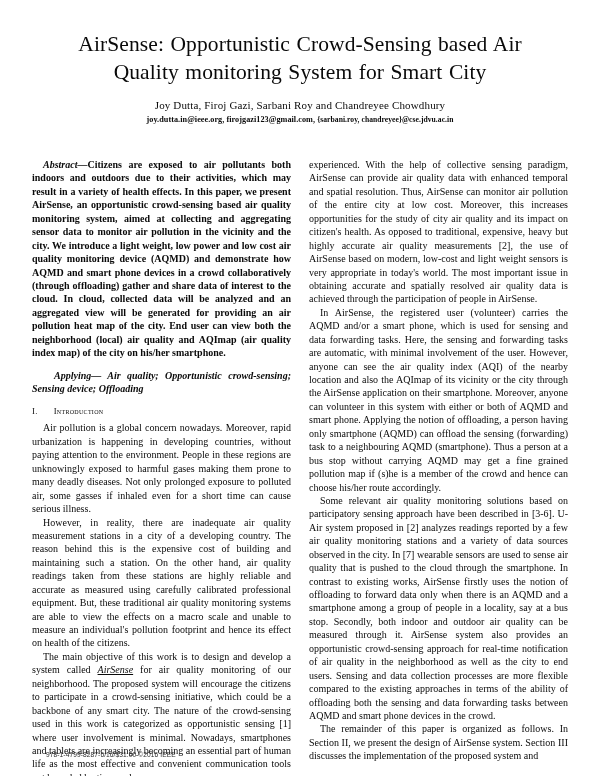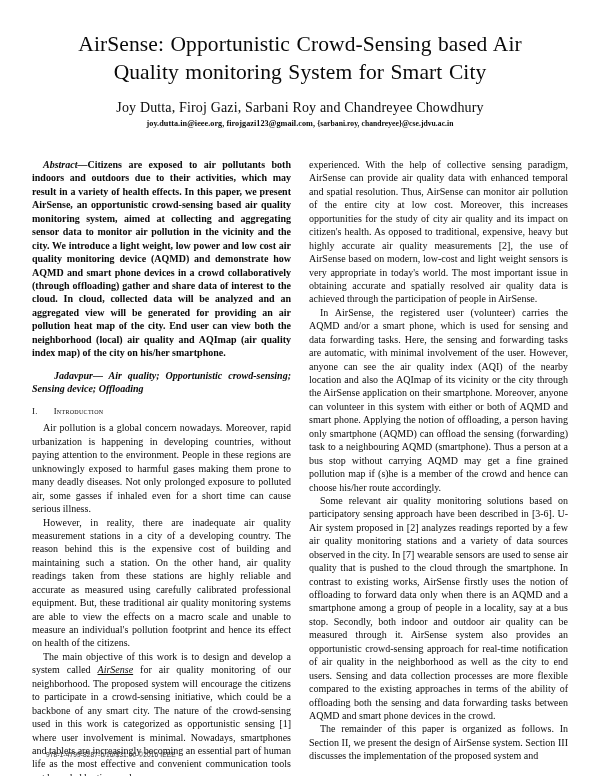--- a/index.html
+++ b/index.html
@@ -29,21 +29,21 @@
   }
   .paper-title {
     font-size: 21.5px;
     line-height: 1.32;
     font-weight: normal;
     letter-spacing: 0.1px;
     margin: 0 0 11px 0;
     word-spacing: 1px;
   }
   .authors {
-    font-size: 14px;
+    font-size: 11px;
     line-height: 1.45;
     margin: 0;
     letter-spacing: 0.15px;
   }
   .affiliation {
     font-size: 8.4px;
     line-height: 1.45;
     margin: 0;
     letter-spacing: 0.1px;
   }
@@ -137,21 +137,21 @@
     <div class="authors">Joy Dutta, Firoj Gazi, Sarbani Roy and Chandreyee Chowdhury</div>
     <div class="emails"><span>joy.dutta.in@ieee.org, firojgazi123@gmail.com,</span> <span class="brace-group">{sarbani.roy, chandreyee}@cse.jdvu.ac.in</span></div>
   </div>
 
   <div class="columns">
 
     <div class="col">
 
       <p class="abstract"><span class="lead">Abstract—</span><span>Citizens are exposed to air pollutants both indoors and outdoors due to their activities, which may result in a variety of health effects. In this paper, we present AirSense, an opportunistic crowd-sensing based air quality monitoring system, aimed at collecting and aggregating sensor data to monitor air pollution in the vicinity and the city. We introduce a light weight, low power and low cost air quality monitoring device (AQMD) and demonstrate how AQMD and smart phone devices in a crowd collaboratively (through offloading) gather and share data of interest to the cloud. In cloud, collected data will be analyzed and an aggregated view will be generated for providing an air pollution heat map of the city. End user can view both the neighborhood (local) air quality and AQImap (air quality index map) of the city on his/her smartphone.</span></p>
 
-      <p class="keywords"><span class="kw-lead">Jadavpur— </span><span>Air quality; Opportunistic crowd-sensing; Sensing device; Offloading</span></p>
+      <p class="keywords"><span class="kw-lead">Applying— </span><span>Air quality; Opportunistic crowd-sensing; Sensing device; Offloading</span></p>
 
       <div class="section-head"><span class="numeral">I.</span><span class="sec-title">Introduction</span></div>
 
       <p class="indent">Air pollution is a global concern nowadays. Moreover, rapid urbanization is happening in developing countries, without paying attention to the environment. People in these regions are unknowingly exposed to harmful gases making them prone to many deadly diseases. Not only prolonged exposure to polluted air, some gasses if inhaled even for a short time can cause serious illness.</p>
       <p class="indent">However, in reality, there are inadequate air quality measurement stations in a city of a developing country. The reason behind this is the expensive cost of building and maintaining such a station. On the other hand, air quality readings taken from these stations are highly reliable and accurate as measured using carefully calibrated professional equipment. But, these traditional air quality monitoring systems are able to view the effects on a macro scale and unable to measure an individual's pollution footprint and hence its effect on health of the citizens.</p>
 
       <p class="indent"><span>The main objective of this work is to design and develop a system called </span><em>AirSense</em><span> for air quality monitoring of our neighborhood. The proposed system will encourage the citizens to participate in a crowd-sensing initiative, which could be a backbone of any smart city. The nature of the crowd-sensing used in this work is categorized as opportunistic sensing [1] where user involvement is minimal. Nowadays, smartphones and tablets are increasingly becoming an essential part of human life as the most effective and convenient communication tools not bounded by time and space.</span></p>
 
 
     </div>

